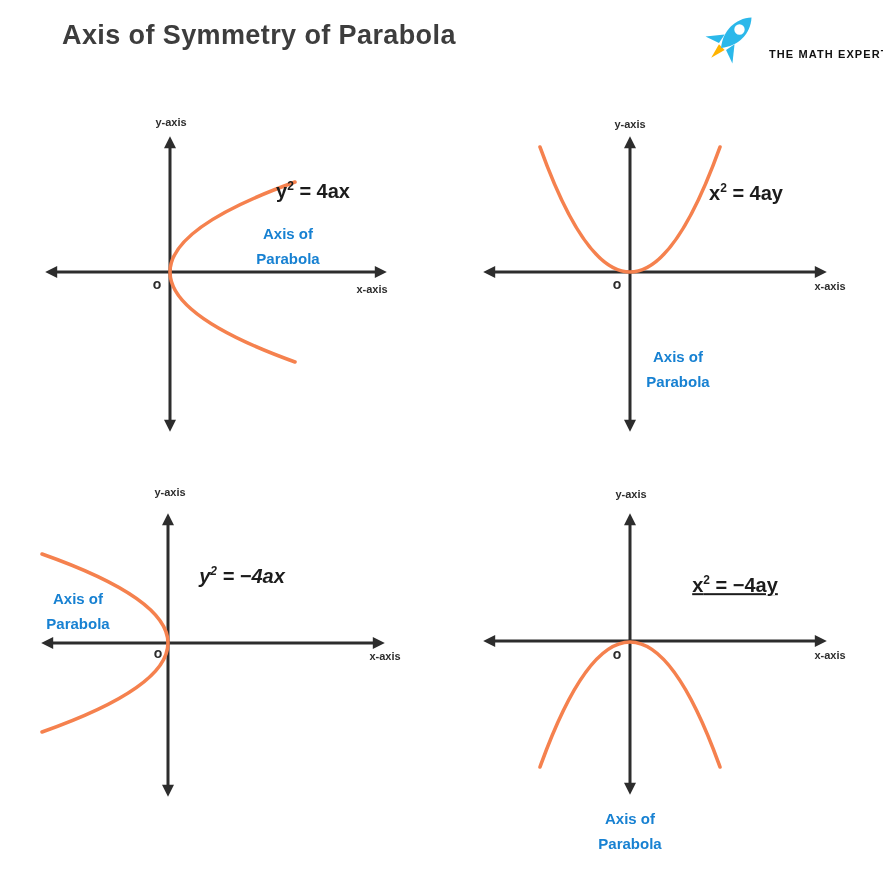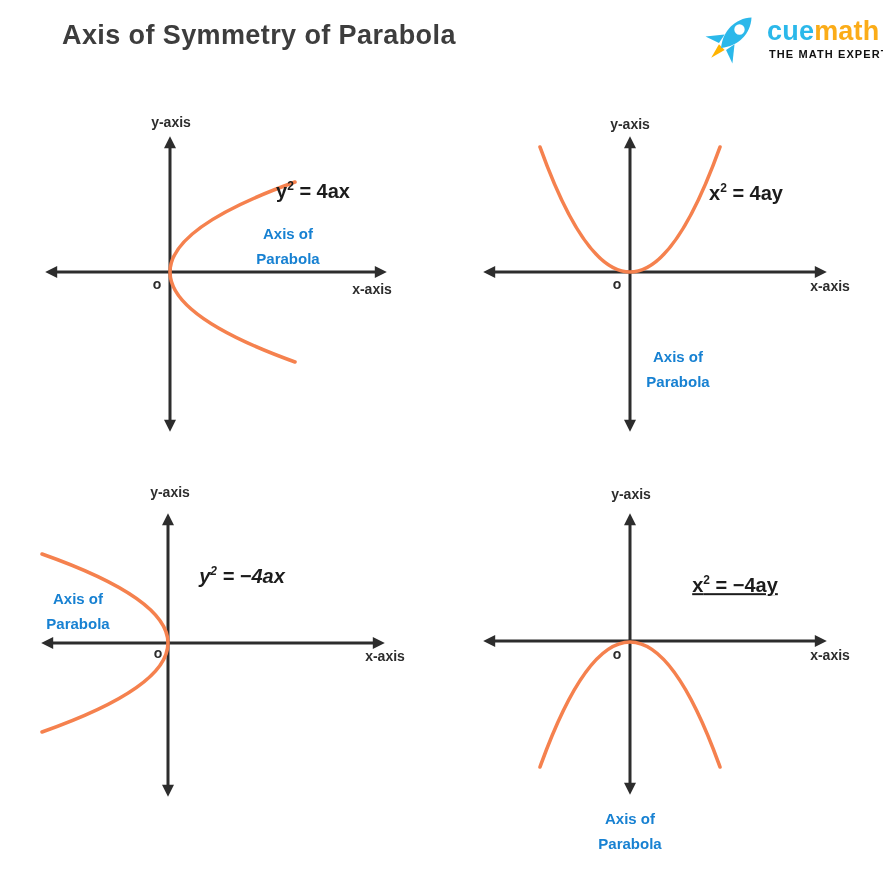--- a/index.html
+++ b/index.html
@@ -17,21 +17,21 @@
               letter-spacing:.2px;white-space:nowrap;}
   .logo .cue{color:#2bb8ea;}
   .logo .math{color:#fbac18;}
   .logo .tagline{position:absolute;left:76px;top:44px;font-size:11px;font-weight:bold;
                  color:#111;letter-spacing:1.1px;white-space:nowrap;}
 
   
   .panel{position:absolute;width:420px;}
   .panel svg{position:absolute;left:0;top:0;}
   .lbl{position:absolute;transform:translate(-50%,-50%);white-space:nowrap;}
-  .axis-name{font-size:14px;font-weight:bold;color:#2d2d2d;}
+  .axis-name{font-size:11px;font-weight:bold;color:#2d2d2d;}
   .origin{font-size:14px;font-weight:bold;color:#2d2d2d;}
   .equation{font-size:20px;font-weight:bold;color:#1c1c1c;}
   .equation sup{font-size:12px;}
   .axis-parabola{font-size:15px;font-weight:bold;color:#1781d2;
                  text-align:center;line-height:25px;}
 </style>
 </head>
 <body>
 
 <div class="page">
@@ -43,23 +43,20 @@
       <svg width="64" height="64" viewBox="0 0 64 64">
         <g transform="rotate(45 32 32)">
           <path d="M 28 45 L 32 60 L 36 45 Z" fill="#ffb300"></path>
           <path d="M 25 34 L 13 49 L 27 44 Z" fill="#2bb8ea"></path>
           <path d="M 39 34 L 51 49 L 37 44 Z" fill="#2bb8ea"></path>
           <path d="M 32 3 C 43 15 43 33 32 46 C 21 33 21 15 32 3 Z" fill="#2bb8ea"></path>
           <circle cx="32" cy="20" r="5.2" fill="#ffffff"></circle>
         </g>
       </svg>
     </span>
-    <div class="word">
-      <span class="cue">cue</span><span class="math">math</span>
-    </div>
     <div class="tagline">THE MATH EXPERT</div>
   </div>
 
   <div class="panel" style="left:20px;top:105px;height:360px;">
     <svg width="420" height="360" viewBox="0 0 420 360">
       <defs>
         <marker id="ahA" viewBox="0 0 10 10" refX="6" refY="5" markerWidth="5.5" markerHeight="4" orient="auto-start-reverse">
           <path d="M 0 0 L 10 5 L 0 10 z" fill="#2d2d2d"></path>
         </marker>
       </defs>

